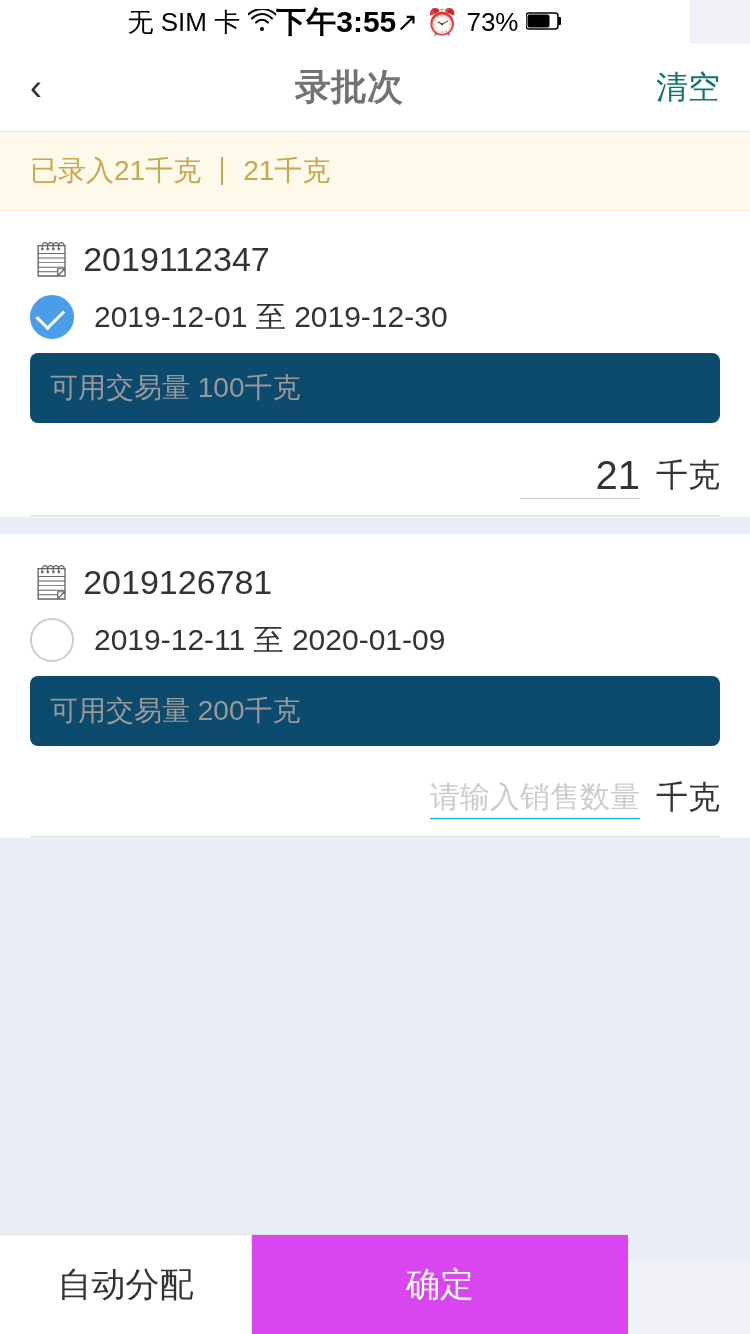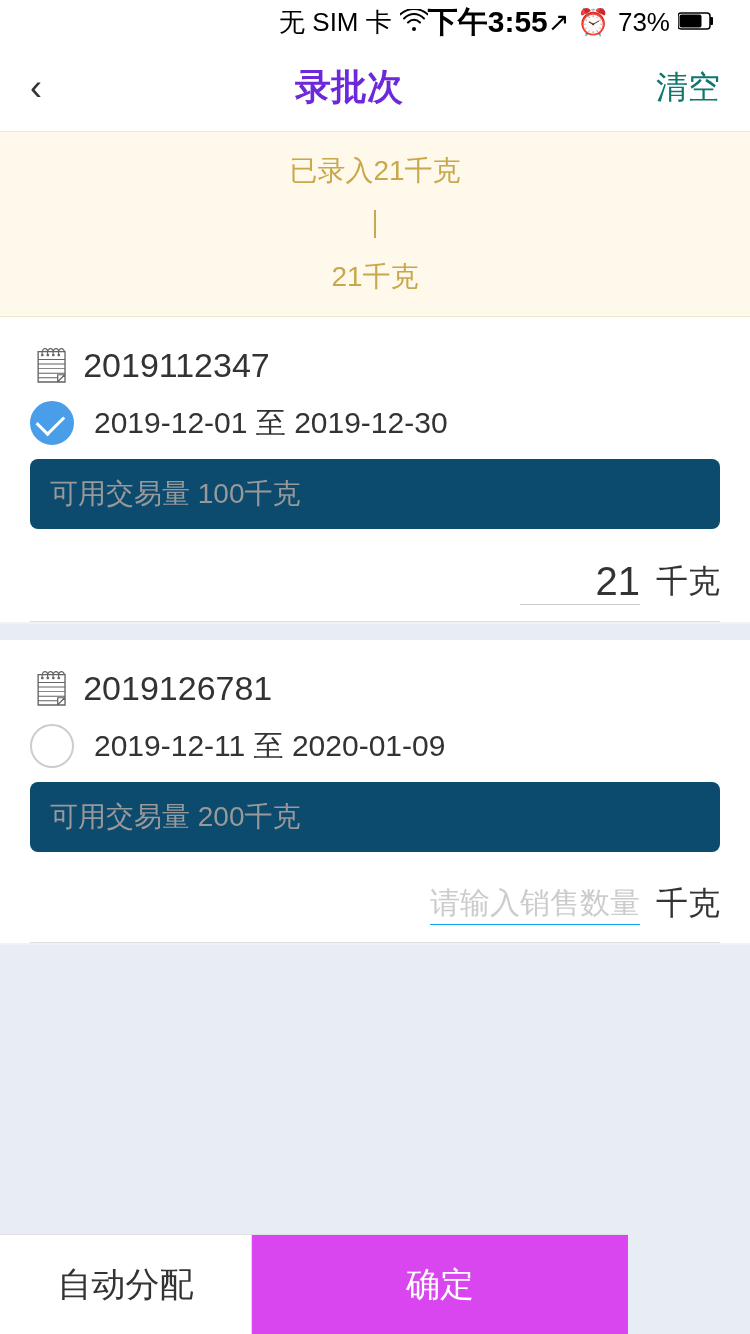--- a/index.html
+++ b/index.html
@@ -7,27 +7,27 @@
     body {
       width: 750px;
       min-height: 1334px;
       font-family: -apple-system, "PingFang SC", "Helvetica Neue", sans-serif;
       background: #f0f2f7;
       overflow-x: hidden;
     }
 
     
     .status-bar {
-      width: 750px;
+      width: 690px;
       height: 44px;
       background: #fff;
       display: flex;
       align-items: center;
-      justify-content: flex-end;
-      padding: 0 36px;
+      justify-content: center;
+      padding: 0 20px;
       font-size: 28px;
     }
     .status-left {
       display: flex;
       align-items: center;
       gap: 8px;
       font-size: 26px;
       color: #000;
     }
     .status-center {
@@ -55,37 +55,36 @@
       border-bottom: 1px solid #e8e8e8;
     }
     .nav-back {
       font-size: 36px;
       color: #333;
       cursor: pointer;
     }
     .nav-title {
       font-size: 36px;
       font-weight: 600;
-      color: #6d28d9;
+      color: #737373;
     }
     .nav-clear {
       font-size: 32px;
       color: #0f766e;
       cursor: pointer;
     }
 
     
     .info-banner {
       background: #fff9ec;
       padding: 20px 30px;
       display: flex;
       align-items: center;
       gap: 20px;
       border-bottom: 1px solid #f0e8cc;
-      flex-direction: column;
     }
     .info-label {
       font-size: 28px;
       color: #c8a84b;
     }
     .info-divider {
       width: 2px;
       height: 28px;
       background: #c8a84b;
     }

